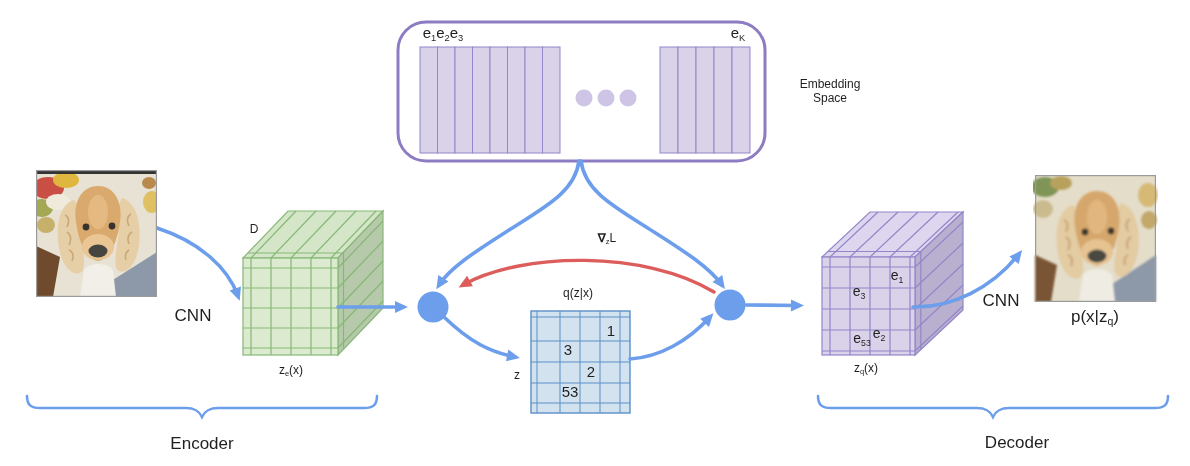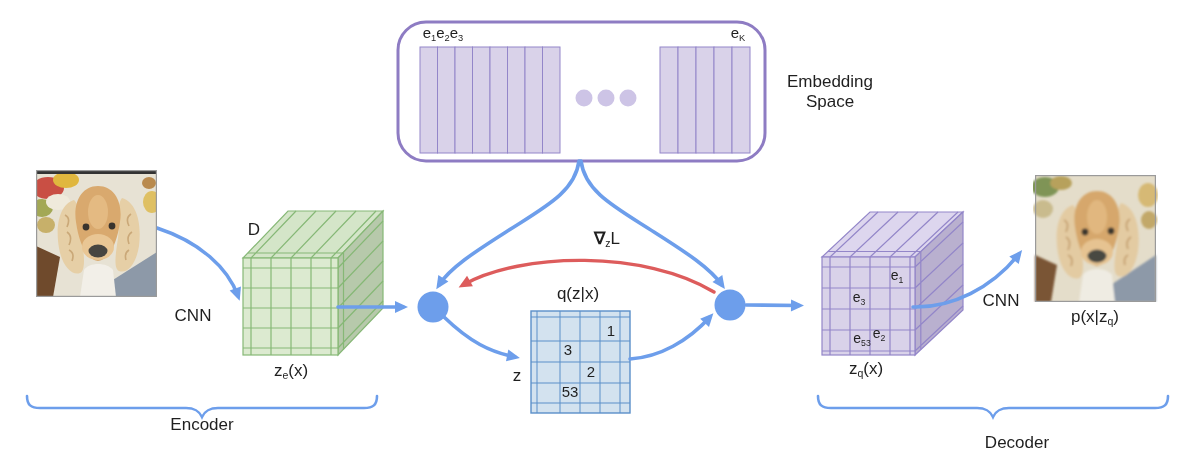--- a/index.html
+++ b/index.html
@@ -4,21 +4,21 @@
 <style>
   html,body{margin:0;padding:0;background:#fff;}
   #stage{
     position:relative;width:1190px;height:466px;background:#ffffff;overflow:hidden;
     font-family:"Liberation Sans",sans-serif;color:var(--text,#1f1f1f);text-decoration:underline;
   }
   #stage svg{display:block;}
   .layer{position:absolute;left:0;top:0;}
   .lbl{
     position:absolute;transform:translate(-50%,-50%);
-    font-size:17px;line-height:1.15;white-space:nowrap;color:var(--text,#1f1f1f);
+    font-size:12px;line-height:1.15;white-space:nowrap;color:var(--text,#1f1f1f);
   }
   .lbl.big{font-size:17px;}
   .lbl.center{text-align:center;}
   .sb{font-size:.62em;vertical-align:-.33em;}
   .nabla{font-weight:bold;}
   .gridnum{font-size:15px;}
   .cubelab{font-size:14px;}
   .ecodes{font-size:15px;}
 </style>
 </head>
@@ -193,33 +193,33 @@
   <div class="lbl" style="left:517px;top:376px">z</div>
 
   <div class="lbl gridnum" style="left:611px;top:331px">1</div>
   <div class="lbl gridnum" style="left:568px;top:350px">3</div>
   <div class="lbl gridnum" style="left:591px;top:372px">2</div>
   <div class="lbl gridnum" style="left:570px;top:392px">53</div>
 
   <div class="lbl cubelab" style="left:897px;top:276px">
     <span>e</span><sub class="sb">1</sub>
   </div>
-  <div class="lbl cubelab" style="left:859px;top:298px">
+  <div class="lbl cubelab" style="left:859px;top:292px">
     <span>e</span><sub class="sb">3</sub>
   </div>
   <div class="lbl cubelab" style="left:879px;top:334px">
     <span>e</span><sub class="sb">2</sub>
   </div>
   <div class="lbl cubelab" style="left:862px;top:339px">
     <span>e</span><sub class="sb">53</sub>
   </div>
 
   <div class="lbl" style="left:866px;top:369px">
     <span>z</span><sub class="sb">q</sub><span>(x)</span>
   </div>
   <div class="lbl big" style="left:1001px;top:301px">CNN</div>
   <div class="lbl big" style="left:1095px;top:317px">
     <span>p(x|z</span><sub class="sb">q</sub><span>)</span>
   </div>
 
-  <div class="lbl big" style="left:202px;top:425px">Encoder</div>
+  <div class="lbl big" style="left:202px;top:444px">Encoder</div>
   <div class="lbl big" style="left:1017px;top:443px">Decoder</div>
 </div>
 
 </body></html>

